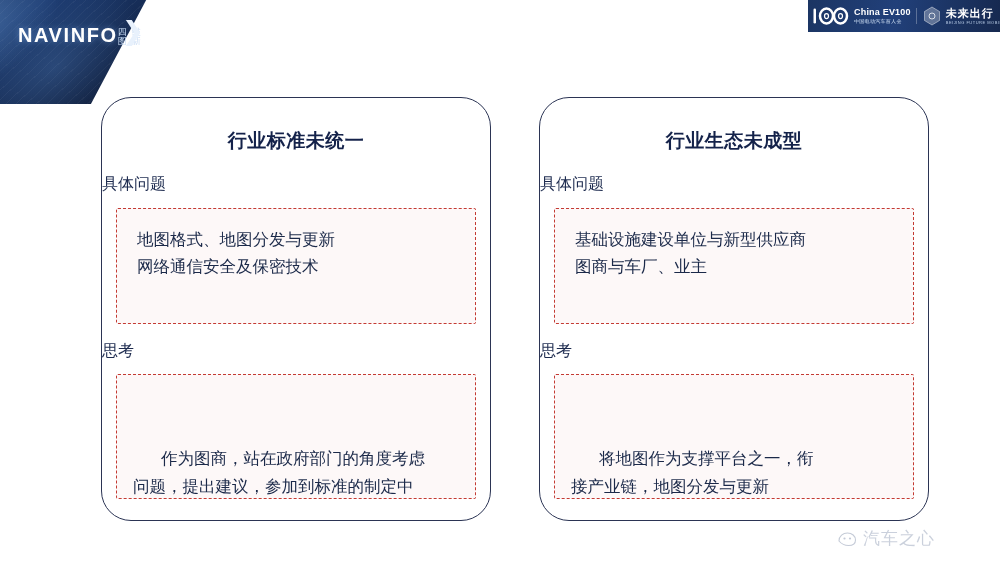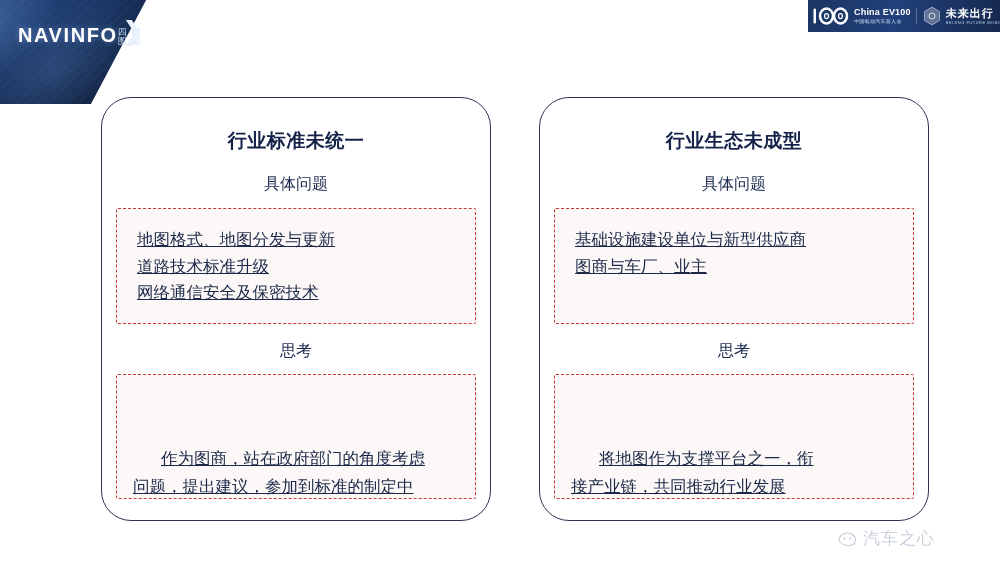--- a/index.html
+++ b/index.html
@@ -130,21 +130,21 @@
     left: 0; right: 0; top: 30px;
     text-align: center;
     font-size: 19px; font-weight: 700;
     color: #14224a;
     font-family: "DejaVu Sans", sans-serif;
     letter-spacing: 0.5px;
   }
   .section-label {
     position: absolute;
     left: 0; right: 0;
-    text-align: center;
+    text-align: left;
     font-size: 16px;
     color: #1d2b4f;
     font-family: "DejaVu Sans", sans-serif;
   }
   .label-problem { top: 76px; }
   .label-think   { top: 243px; }
 
   .dashed-box {
     position: absolute;
     left: 14px; right: 14px;
@@ -158,21 +158,20 @@
   .box-lines {
     position: absolute;
     left: 20px; right: 14px; top: 18px;
   }
   .box-line {
     font-size: 16.5px;
     color: #1b2949;
     line-height: 1.62;
     font-family: "DejaVu Sans", sans-serif;
     white-space: nowrap;
-    text-decoration: underline;
   }
   .box-think .box-lines { top: 26px; left: 16px; right: 12px; }
   .box-think .box-line { line-height: 1.72; white-space: normal; }
   .indent { padding-left: 28px; margin-top: 44px; }
 
   
   .watermark {
     position: absolute;
     left: 836px; top: 503px;
     display: flex; align-items: center;
@@ -232,21 +231,20 @@
     </div>
   </div>
 
   <div class="card card-left">
     <div class="card-title">行业标准未统一</div>
 
     <div class="section-label label-problem">具体问题</div>
     <div class="dashed-box box-problem">
       <div class="box-lines">
         <div class="box-line">地图格式、地图分发与更新</div>
-        <div class="box-line">道路技术标准升级</div>
         <div class="box-line">网络通信安全及保密技术</div>
       </div>
     </div>
 
     <div class="section-label label-think">思考</div>
     <div class="dashed-box box-think">
       <div class="box-lines">
         <div class="box-line indent">作为图商，站在政府部门的角度考虑</div>
         <div class="box-line">问题，提出建议，参加到标准的制定中</div>
       </div>
@@ -261,21 +259,21 @@
       <div class="box-lines">
         <div class="box-line">基础设施建设单位与新型供应商</div>
         <div class="box-line">图商与车厂、业主</div>
       </div>
     </div>
 
     <div class="section-label label-think">思考</div>
     <div class="dashed-box box-think">
       <div class="box-lines">
         <div class="box-line indent">将地图作为支撑平台之一，衔</div>
-        <div class="box-line">接产业链，共同推动行业发展</div>
+        <div class="box-line">接产业链，地图分发与更新</div>
       </div>
     </div>
   </div>
 
   <div class="watermark">
     <span class="wm-mark">
       <svg width="22" height="22" viewBox="0 0 44 44" aria-hidden="true">
         <path d="M6 26 C6 16 14 10 23 10 C32 10 39 16 39 24 C39 31 33 35 25 35 C18 35 12 33 6 26 Z" fill="none" stroke="currentColor" stroke-width="2.2"></path>
         <circle cx="17" cy="21" r="2.2" fill="currentColor"></circle>
         <circle cx="28" cy="21" r="2.2" fill="currentColor"></circle>

